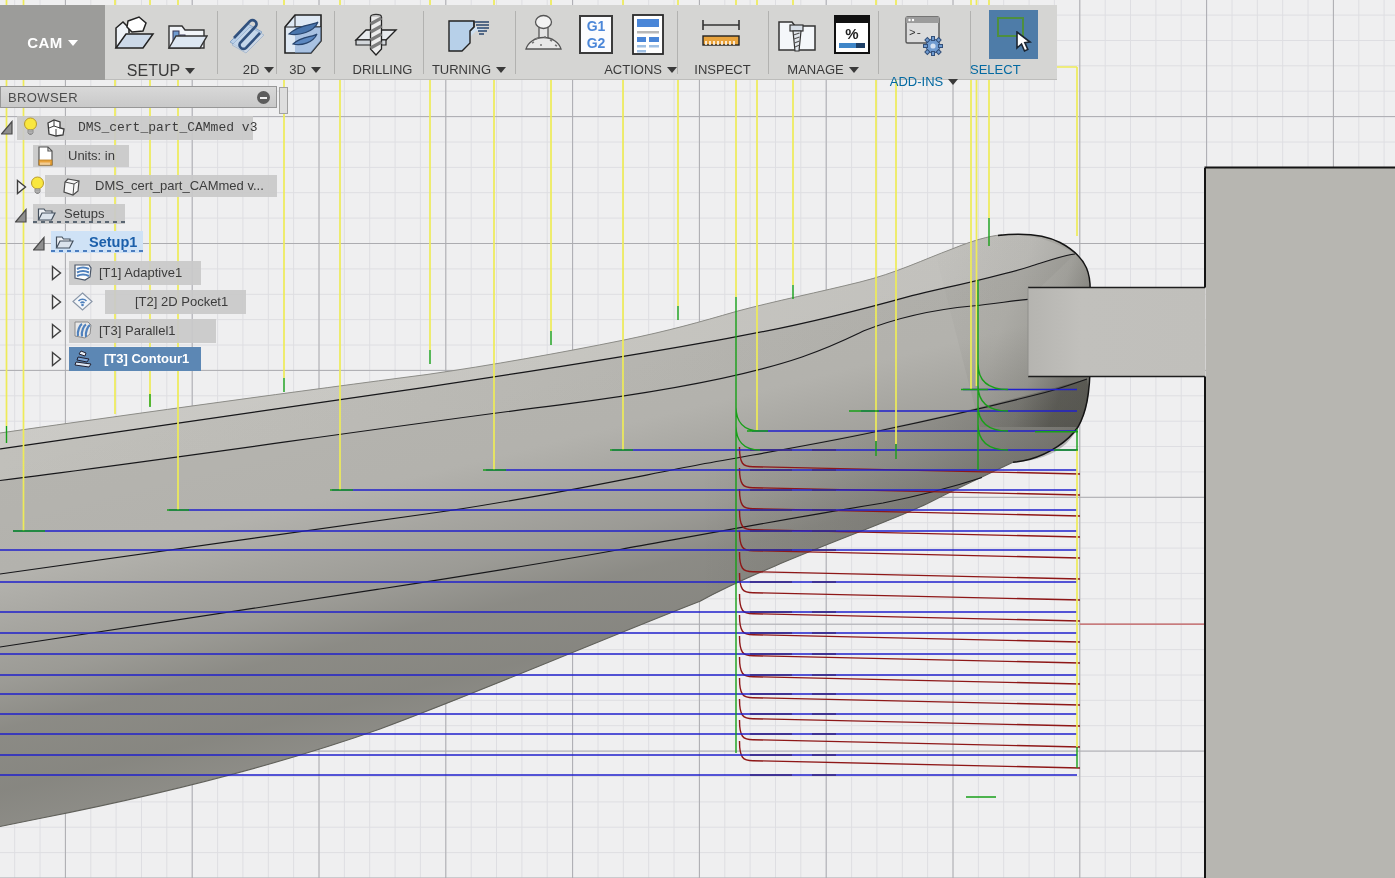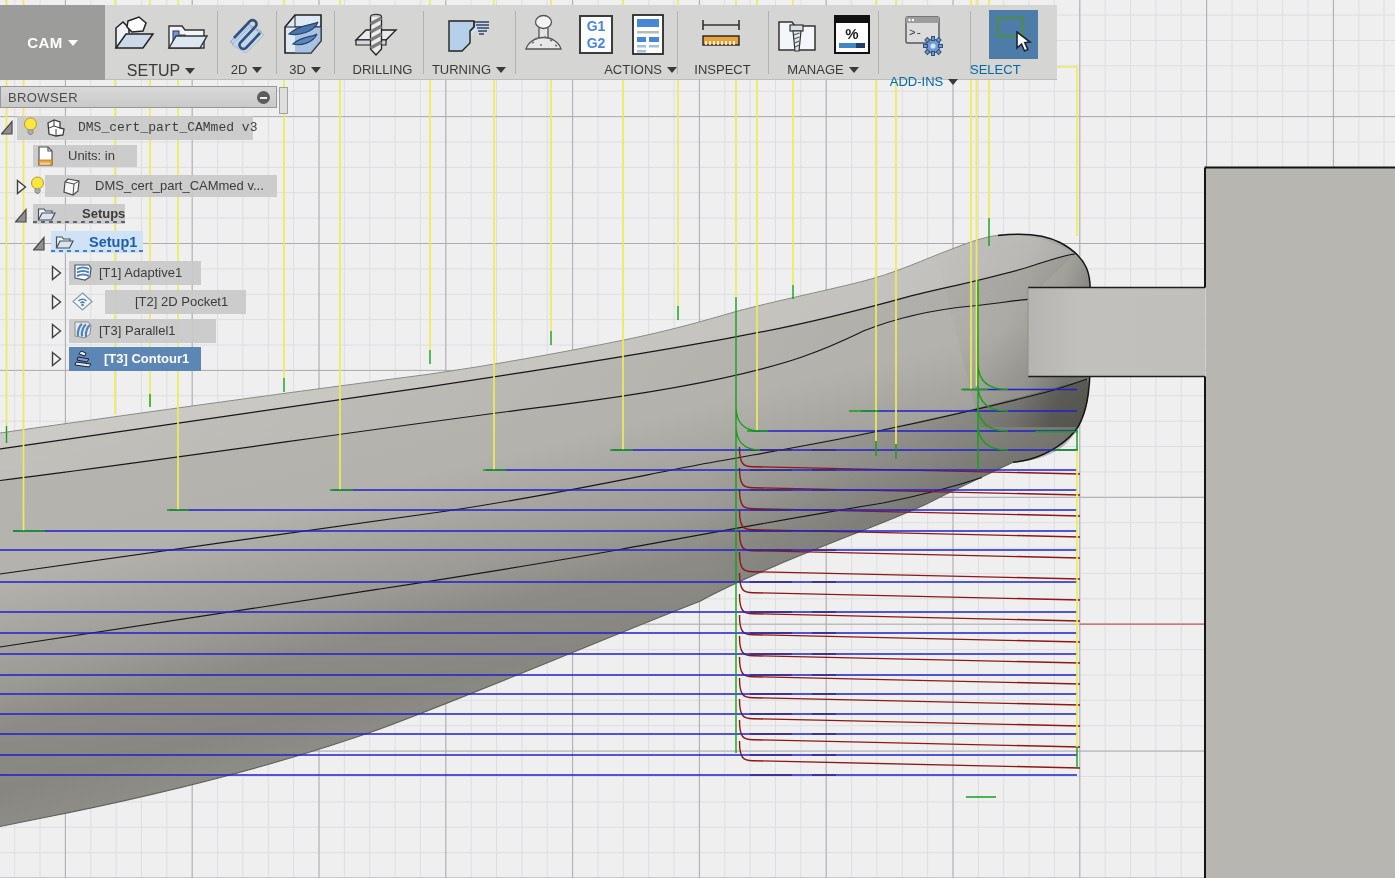--- a/index.html
+++ b/index.html
@@ -72,21 +72,21 @@
 <path d="M739.5,447.0 C739.5,464.0 743,466.7 753,466.7 L1080,474.0M739.5,468.0 C739.5,485.0 743,487.7 753,487.7 L1080,495.0M739.5,489.0 C739.5,506.0 743,508.7 753,508.7 L1080,516.0M739.5,510.0 C739.5,527.0 743,529.7 753,529.7 L1080,537.0M739.5,531.0 C739.5,548.0 743,550.7 753,550.7 L1080,558.0M739.5,552.0 C739.5,569.0 743,571.7 753,571.7 L1080,579.0M739.5,573.0 C739.5,590.0 743,592.7 753,592.7 L1080,600.0M739.5,594.0 C739.5,611.0 743,613.7 753,613.7 L1080,621.0M739.5,615.0 C739.5,632.0 743,634.7 753,634.7 L1080,642.0M739.5,636.0 C739.5,653.0 743,655.7 753,655.7 L1080,663.0M739.5,657.0 C739.5,674.0 743,676.7 753,676.7 L1080,684.0M739.5,678.0 C739.5,695.0 743,697.7 753,697.7 L1080,705.0M739.5,699.0 C739.5,716.0 743,718.7 753,718.7 L1080,726.0M739.5,720.0 C739.5,737.0 743,739.7 753,739.7 L1080,747.0M739.5,741.0 C739.5,758.0 743,760.7 753,760.7 L1080,768.0" fill="none" stroke="#8e1717" stroke-width="1.4"></path>
 <path d="M1080,624.2 H1204" stroke="#c66" stroke-width="1.2" fill="none"></path>
 <path d="M963,389.5H1077M861,411H1077M752,431H1077M612,450H1077M486,470H1077M332,490H1077M169,510H1077M13,531H1077M0,550H1077M0,582H1077M0,612H1077M0,633H1077M0,654H1077M0,675H1077M0,694H1077M0,714H1077M0,734H1077M0,755H1077M0,775H1077" stroke="#2121cc" stroke-width="1.4" fill="none"></path>
 <path d="M750,450H792M812,450H836M750,470H792M812,470H836M750,490H792M812,490H836M750,510H792M812,510H836M750,531H792M812,531H836M750,550H792M812,550H836M750,582H792M812,582H836M750,612H792M812,612H836M750,633H792M812,633H836M750,654H792M812,654H836M750,675H792M812,675H836M750,694H792M812,694H836M750,714H792M812,714H836M750,734H792M812,734H836M750,755H792M812,755H836M750,775H792M812,775H836" stroke="#3a2a80" stroke-width="1.5" fill="none"></path>
 <path d="M6.5,0V426M23.5,0V531M115,0V414M150,0V406M178,0V510M284,0V378M340,0V490M430,0V350M494,0V470M551,0V331M623,0V450M678,0V306M736,0V297M757,0V430M793,0V285M876,0V441M896,0V444M971,0V389M976.5,0V386M989,0V218M1056,67H1077M1077,67V236M1077,450V747" stroke="#eeeb58" stroke-width="1.7" fill="none"></path>
 <path d="M13,531H45M167,510H189M330,490H353M483,470H506M610,450H633M747,431H768M849,411H879M961,389.5H988M6.5,426V443M150,394V407M284,378V392M430,350V364M551,331V345M678,306V320M793,285V299M876,441V456M896,444V459M989,218V246M736,297V753M978,280V470M978,363.5 C978,378.5 986,389.5 1008,389.5M978,385.0 C978,400.0 986,411.0 1008,411.0M978,405.0 C978,420.0 986,431.0 1008,431.0M978,424.0 C978,439.0 986,450.0 1008,450.0M736,407.0 C736,421.0 743,431.0 760,431.0M736,426.0 C736,440.0 743,450.0 760,450.0M1035,431.7H1078M1054,450H1078M966,797H996M1077,747V768M1077,429V450" stroke="#18a018" stroke-width="1.4" fill="none"></path>
 </svg>
 <div style="position:absolute;left:0;top:5px;width:1057px;height:74px;background:#d5d5d3;border-bottom:1px solid #bdbdbb"></div>
 <div style="position:absolute;left:0;top:5px;width:105px;height:75px;background:#9c9c9a;color:#fff;font-size:15px;font-weight:bold;text-align:center;line-height:75px;letter-spacing:0.5px">CAM<span style="display:inline-block;width:0;height:0;margin-left:5px;border-left:5px solid transparent;border-right:5px solid transparent;border-top:6px solid #fff;vertical-align:middle;margin-bottom:2px"></span></div>
 <div style="position:absolute;left:105px;top:62px;width:112px;text-align:center;font-size:16px;color:#3a3a3a;white-space:nowrap">SETUP<span style="display:inline-block;width:0;height:0;margin-left:5px;border-left:5px solid transparent;border-right:5px solid transparent;border-top:6px solid #3a3a3a;vertical-align:middle;margin-bottom:2px"></span></div>
-<div style="position:absolute;left:217px;top:62px;width:59px;text-align:center;font-size:13px;color:#3a3a3a;white-space:nowrap">2D<span style="display:inline-block;width:0;height:0;margin-left:5px;border-left:5px solid transparent;border-right:5px solid transparent;border-top:6px solid #3a3a3a;vertical-align:middle;margin-bottom:2px"></span></div>
+<div style="position:absolute;left:229px;top:62px;width:59px;text-align:center;font-size:13px;color:#3a3a3a;white-space:nowrap">2D<span style="display:inline-block;width:0;height:0;margin-left:5px;border-left:5px solid transparent;border-right:5px solid transparent;border-top:6px solid #3a3a3a;vertical-align:middle;margin-bottom:2px"></span></div>
 <div style="position:absolute;left:217px;top:11px;width:1px;height:63px;background:#b2b2b0"></div>
 <div style="position:absolute;left:276px;top:62px;width:58px;text-align:center;font-size:13px;color:#3a3a3a;white-space:nowrap">3D<span style="display:inline-block;width:0;height:0;margin-left:5px;border-left:5px solid transparent;border-right:5px solid transparent;border-top:6px solid #3a3a3a;vertical-align:middle;margin-bottom:2px"></span></div>
 <div style="position:absolute;left:276px;top:11px;width:1px;height:63px;background:#b2b2b0"></div>
 <div style="position:absolute;left:338px;top:62px;width:89px;text-align:center;font-size:13px;color:#3a3a3a;white-space:nowrap">DRILLING</div>
 <div style="position:absolute;left:334px;top:11px;width:1px;height:63px;background:#b2b2b0"></div>
 <div style="position:absolute;left:423px;top:62px;width:92px;text-align:center;font-size:13px;color:#3a3a3a;white-space:nowrap">TURNING<span style="display:inline-block;width:0;height:0;margin-left:5px;border-left:5px solid transparent;border-right:5px solid transparent;border-top:6px solid #3a3a3a;vertical-align:middle;margin-bottom:2px"></span></div>
 <div style="position:absolute;left:423px;top:11px;width:1px;height:63px;background:#b2b2b0"></div>
 <div style="position:absolute;left:515px;top:62px;width:162px;text-align:right;font-size:13px;color:#3a3a3a;white-space:nowrap">ACTIONS<span style="display:inline-block;width:0;height:0;margin-left:5px;border-left:5px solid transparent;border-right:5px solid transparent;border-top:6px solid #3a3a3a;vertical-align:middle;margin-bottom:2px"></span></div>
 <div style="position:absolute;left:515px;top:11px;width:1px;height:63px;background:#b2b2b0"></div>
 <div style="position:absolute;left:677px;top:62px;width:91px;text-align:center;font-size:13px;color:#3a3a3a;white-space:nowrap">INSPECT</div>
@@ -211,21 +211,21 @@
   </svg>
 <svg width="15" height="20" viewBox="0 0 15 20" style="position:absolute;left:23px;top:117px">
     <circle cx="7.5" cy="7" r="6" fill="#f9e73f" stroke="#b99b28" stroke-width="1"></circle>
     <path d="M5,13 h5 v3 l-1.5,1.5 h-2 L5,16 Z" fill="#c9c9c9" stroke="#8a8a8a" stroke-width="1"></path>
     <path d="M5.5,14.8 h4 M5.5,16.3 h4" stroke="#8a8a8a" stroke-width="0.8"></path>
   </svg>
 <svg width="20" height="21" viewBox="0 0 20 21" style="position:absolute;left:46px;top:117px">
     <path d="M2,6 L8,3 L14,5 L14,11 L18,12 L17,18 L10,19 L3,17 Z" fill="#fdfdfd" stroke="#3a3a3a" stroke-width="1.3"></path>
     <path d="M8,3 L8,9 L14,11 M8,9 L3,11 M10,19 L10,12" fill="none" stroke="#3a3a3a" stroke-width="1"></path>
   </svg>
-<div style="position:absolute;left:33px;top:145px;width:104px;height:22px;background:rgba(201,201,201,0.93);">
+<div style="position:absolute;left:33px;top:145px;width:96px;height:22px;background:rgba(201,201,201,0.93);">
     <span style="position:absolute;left:35px;top:50%;transform:translateY(-52%);font-size:13px;color:#3c3c3c;font-weight:normal;white-space:nowrap">Units: in</span>
   </div>
 <svg width="17" height="20" viewBox="0 0 17 20" style="position:absolute;left:37px;top:146px">
     <path d="M2,1 L11,1 L15,5 L15,19 L2,19 Z" fill="#fff" stroke="#555" stroke-width="1.2"></path>
     <path d="M11,1 L11,5 L15,5" fill="none" stroke="#555" stroke-width="1.2"></path>
     <rect x="2" y="14" width="13" height="5" fill="#e8a33d" stroke="#b97d1e" stroke-width="0.8"></rect>
     <path d="M4,16.5 V19 M6,16.5 V19 M8,16.5 V19 M10,16.5 V19 M12,16.5 V19" stroke="#fff" stroke-width="0.9"></path>
   </svg>
 <div style="position:absolute;left:45px;top:175px;width:232px;height:22px;background:rgba(201,201,201,0.93);">
     <span style="position:absolute;left:50px;top:50%;transform:translateY(-52%);font-size:13px;color:#3c3c3c;font-weight:normal;white-space:nowrap">DMS_cert_part_CAMmed v...</span>
@@ -236,21 +236,21 @@
 <svg width="15" height="20" viewBox="0 0 15 20" style="position:absolute;left:30px;top:176px">
     <circle cx="7.5" cy="7" r="6" fill="#f9e73f" stroke="#b99b28" stroke-width="1"></circle>
     <path d="M5,13 h5 v3 l-1.5,1.5 h-2 L5,16 Z" fill="#c9c9c9" stroke="#8a8a8a" stroke-width="1"></path>
     <path d="M5.5,14.8 h4 M5.5,16.3 h4" stroke="#8a8a8a" stroke-width="0.8"></path>
   </svg>
 <svg width="20" height="20" viewBox="0 0 20 20" style="position:absolute;left:62px;top:177px">
     <path d="M6,2 L17,4 L16,14 L11,18 L2,15 L3,5 Z" fill="#f6f6f6" stroke="#4a4a4a" stroke-width="1.2"></path>
     <path d="M3,5 L12,7 L17,4 M12,7 L11,18" fill="none" stroke="#4a4a4a" stroke-width="1"></path>
   </svg>
 <div style="position:absolute;left:33px;top:204px;width:92px;height:20px;background:rgba(201,201,201,0.93);">
-    <span style="position:absolute;left:49px;top:50%;transform:translateY(-52%);font-size:13px;color:#3c3c3c;font-weight:bold;white-space:nowrap">Setups</span>
+    <span style="position:absolute;left:31px;top:50%;transform:translateY(-52%);font-size:13px;color:#3c3c3c;font-weight:normal;white-space:nowrap">Setups</span>
   </div>
 <svg width="12" height="15" viewBox="0 0 12 15" style="position:absolute;left:15px;top:208px">
     <path d="M0.5,14 L11,1.5 L11,14 Z" fill="#8f8f8f" stroke="#4a4a4a" stroke-width="1.2"></path>
   </svg>
 <svg width="19" height="18" viewBox="0 0 19 18" style="position:absolute;left:37px;top:205px">
     <path d="M1.5,15 L1.5,4 L7,4 L8.5,6 L15,6 L15,8" fill="#eef1f5" stroke="#44505e" stroke-width="1.2"></path>
     <path d="M1.5,15 L5,8 L18,8 L14.5,15 Z" fill="#dbe3ec" stroke="#44505e" stroke-width="1.2"></path>
   </svg>
 <div style="position:absolute;left:33px;top:221px;width:92px;height:2px;background:repeating-linear-gradient(90deg,#5a6672 0 4px,transparent 4px 8px)"></div>
 <div style="position:absolute;left:51px;top:231px;width:92px;height:22px;background:#cfe2f6;">

